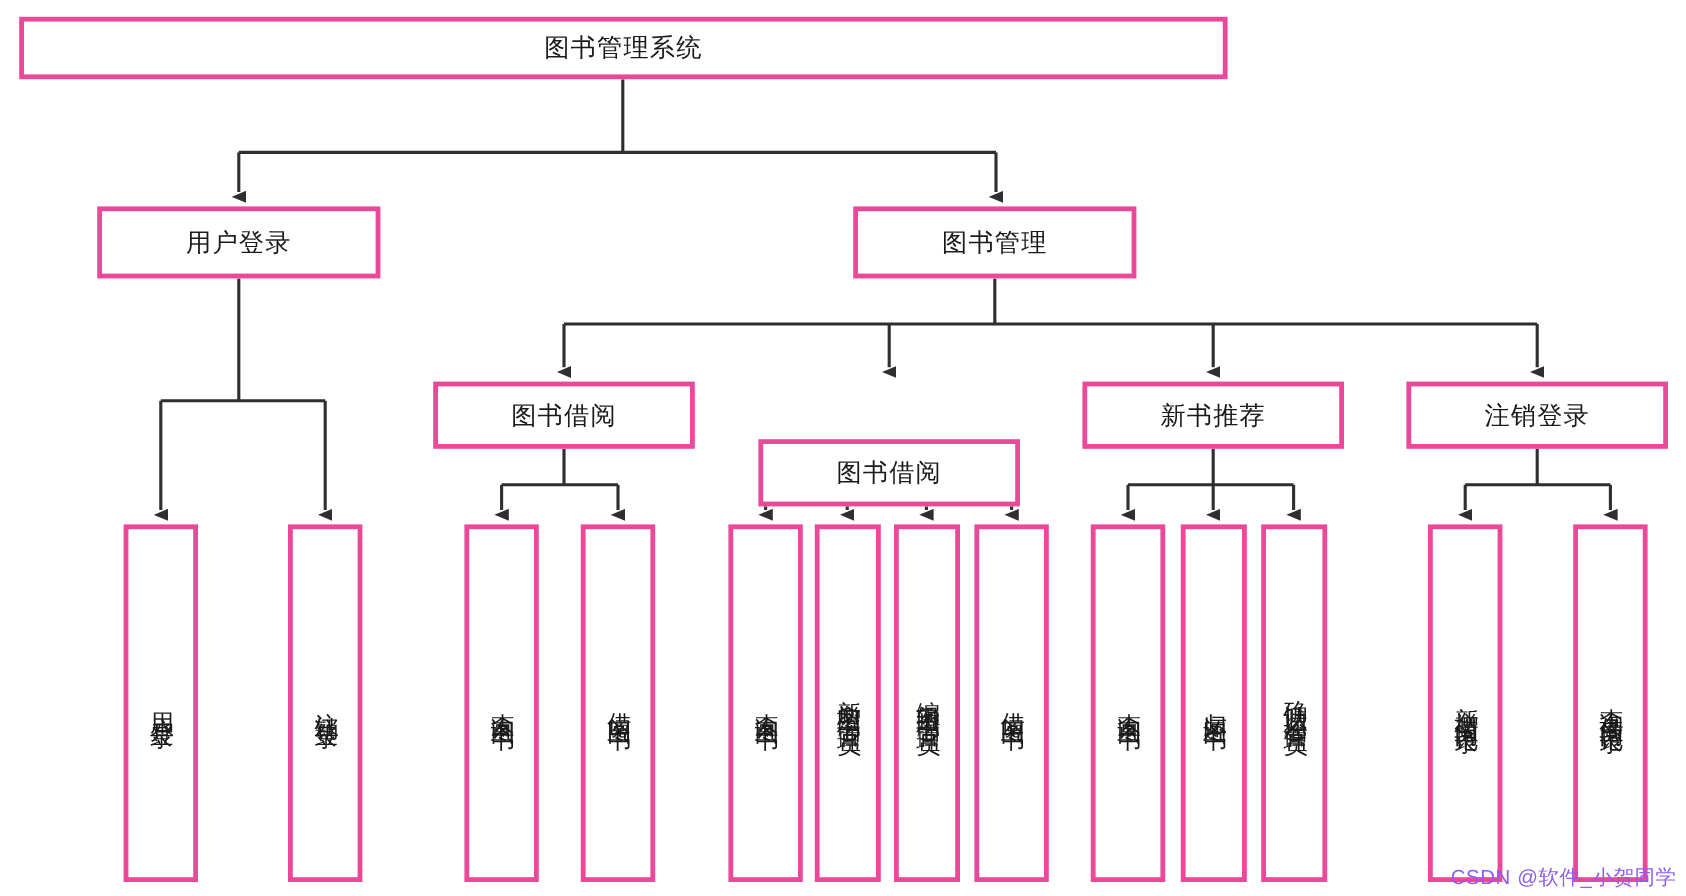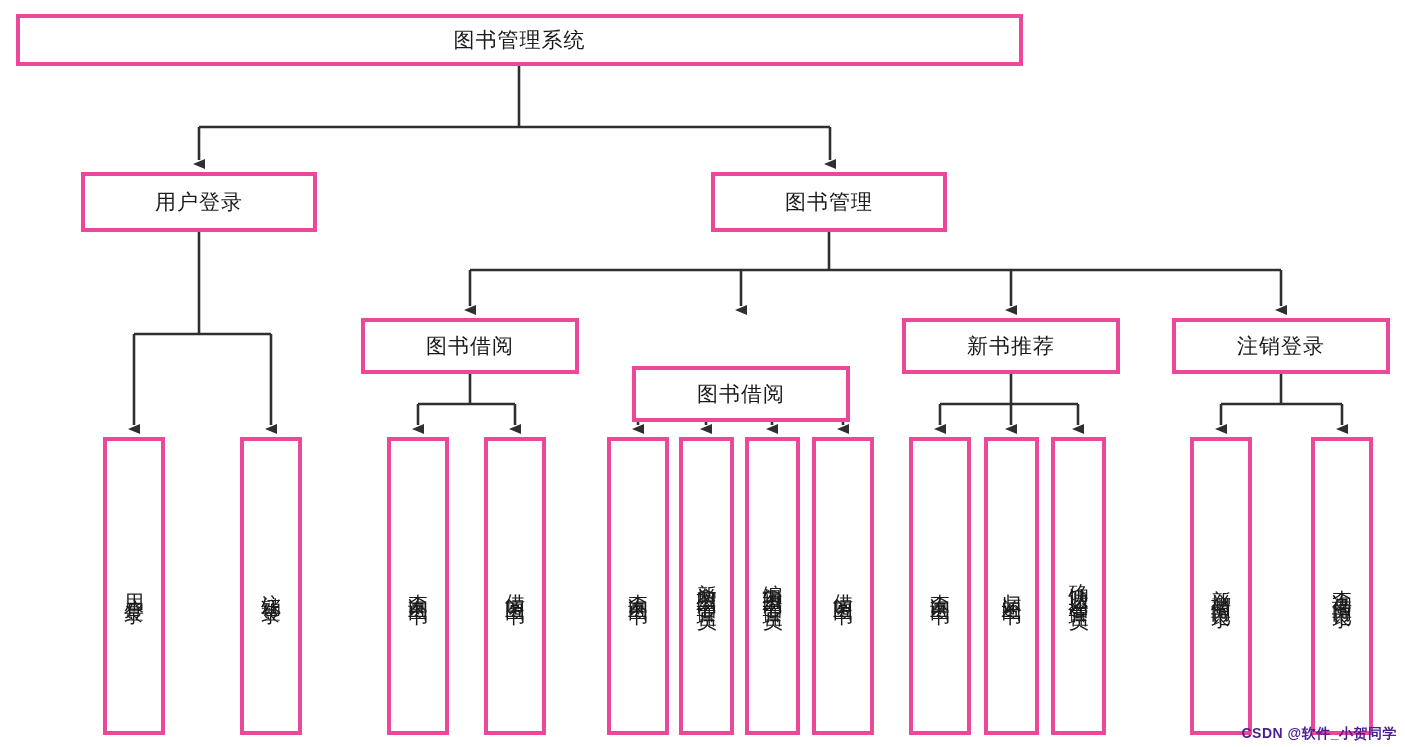--- a/index.html
+++ b/index.html
@@ -50,25 +50,24 @@
     white-space: nowrap;
     text-align: center;
   }
   .node .hlabel {
     white-space: nowrap;
   }
   #watermark {
     position: absolute;
     right: 8px;
     bottom: 4px;
-    font-size: 14px;
-    color: #4c1d95;
+    font-size: 17px;
+    color: #8b5cf6;
     letter-spacing: 0.5px;
     white-space: nowrap;
-    font-weight: bold;
   }
 </style>
 </head>
 <body>
 
 <div id="canvas">
 
   <svg class="wires" viewBox="0 0 1405 747" xmlns="http://www.w3.org/2000/svg">
     <defs>
       <marker id="arrow" markerWidth="10" markerHeight="12" refX="1" refY="6" orient="auto" markerUnits="userSpaceOnUse">

